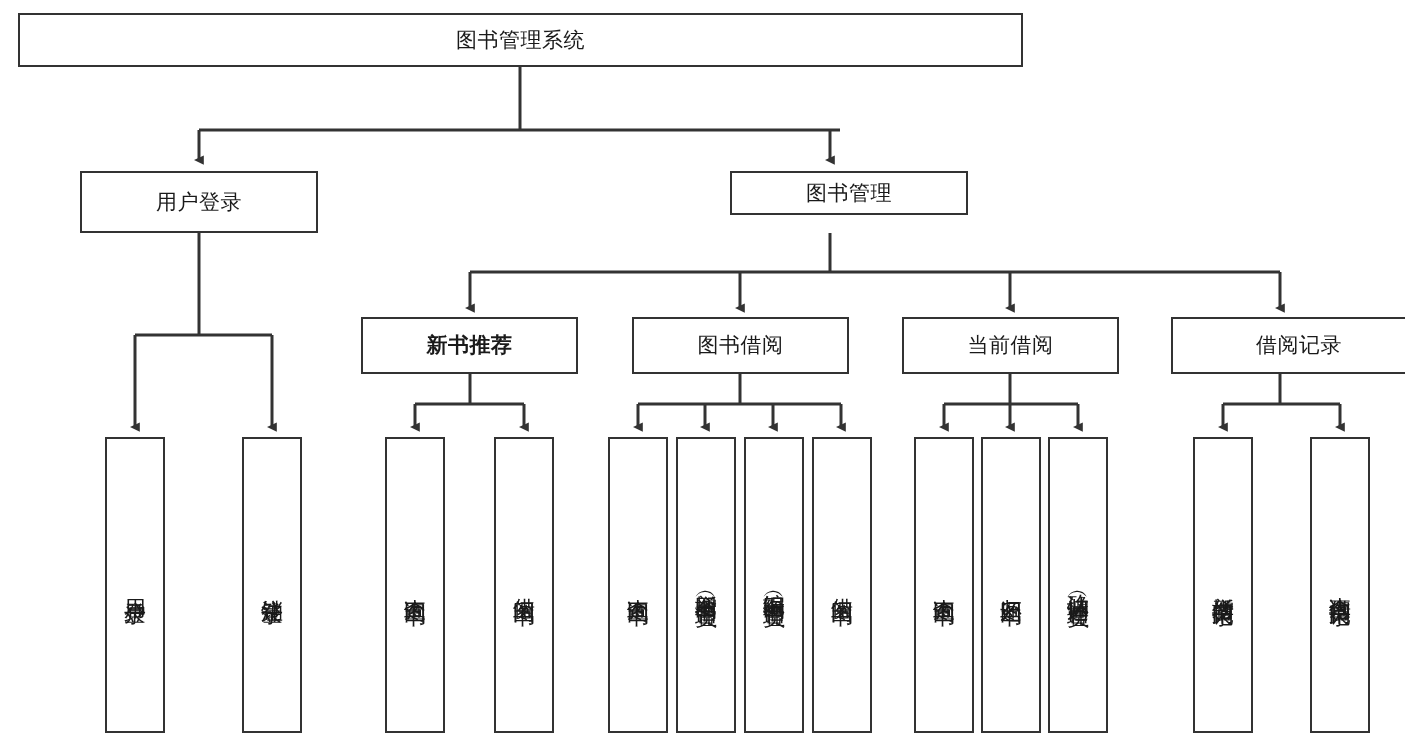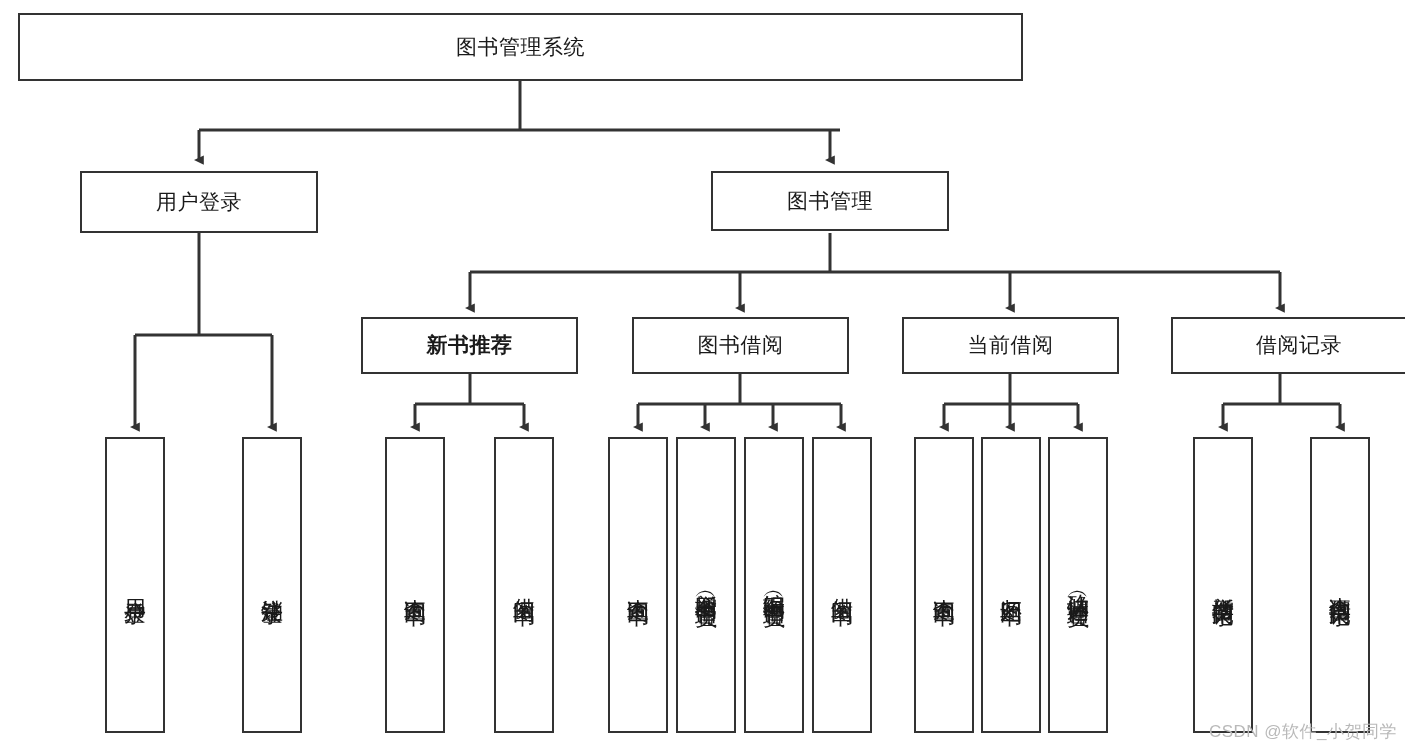--- a/index.html
+++ b/index.html
@@ -117,28 +117,28 @@
       <path d="M 1010 404 L 1010 427" marker-end="url(#arrow)"></path>
       <path d="M 1078 404 L 1078 427" marker-end="url(#arrow)"></path>
 
       <path d="M 1280 374 L 1280 404"></path>
       <path d="M 1223 404 L 1340 404"></path>
       <path d="M 1223 404 L 1223 427" marker-end="url(#arrow)"></path>
       <path d="M 1340 404 L 1340 427" marker-end="url(#arrow)"></path>
     </g>
   </svg>
 
-  <div class="node h" style="left:18px; top:13px; width:1005px; height:68px;">
+  <div class="node h" style="left:18px; top:13px; width:1005px; height:54px;">
     <span class="node-label">图书管理系统</span>
   </div>
 
   <div class="node h" style="left:80px; top:171px; width:238px; height:62px;">
     <span class="node-label">用户登录</span>
   </div>
-  <div class="node h" style="left:711px; top:171px; width:238px; height:60px;text-align:center;">
+  <div class="node h" style="left:730px; top:171px; width:238px; height:44px;text-align:center;">
     <span class="node-label">图书管理</span>
   </div>
 
   <div class="node h" style="left:361px; top:317px; width:217px; height:57px;font-weight:bold;">
     <span class="node-label">新书推荐</span>
   </div>
   <div class="node h" style="left:902px; top:317px; width:217px; height:57px;">
     <span class="node-label">当前借阅</span>
   </div>
   <div class="node h" style="left:632px; top:317px; width:217px; height:57px;">
@@ -185,15 +185,14 @@
     <span class="node-label">确认归还（管理员）</span>
   </div>
 
   <div class="node leaf" style="left:1193px; top:437px; width:60px; height:296px;">
     <span class="node-label">新增借阅记录</span>
   </div>
   <div class="node leaf" style="left:1310px; top:437px; width:60px; height:296px;">
     <span class="node-label">查询借阅记录</span>
   </div>
 
-  <div id="watermark">CSDN @软件_小贺同学</div>
 
 </div>
 
 </body></html>

